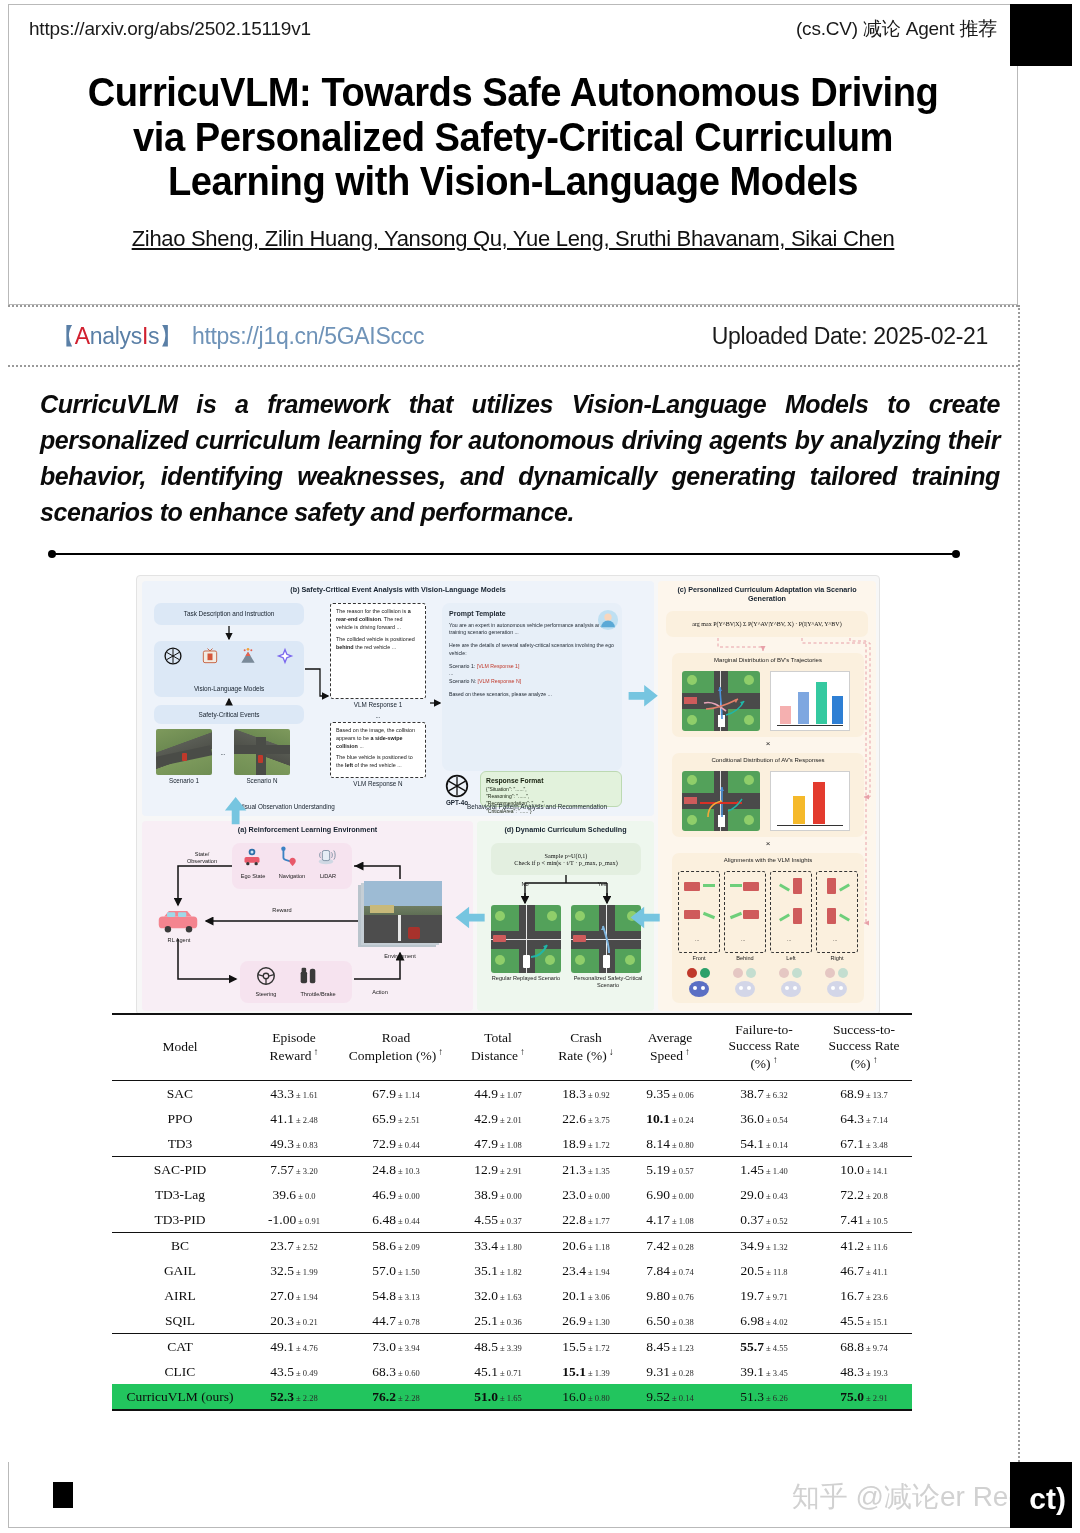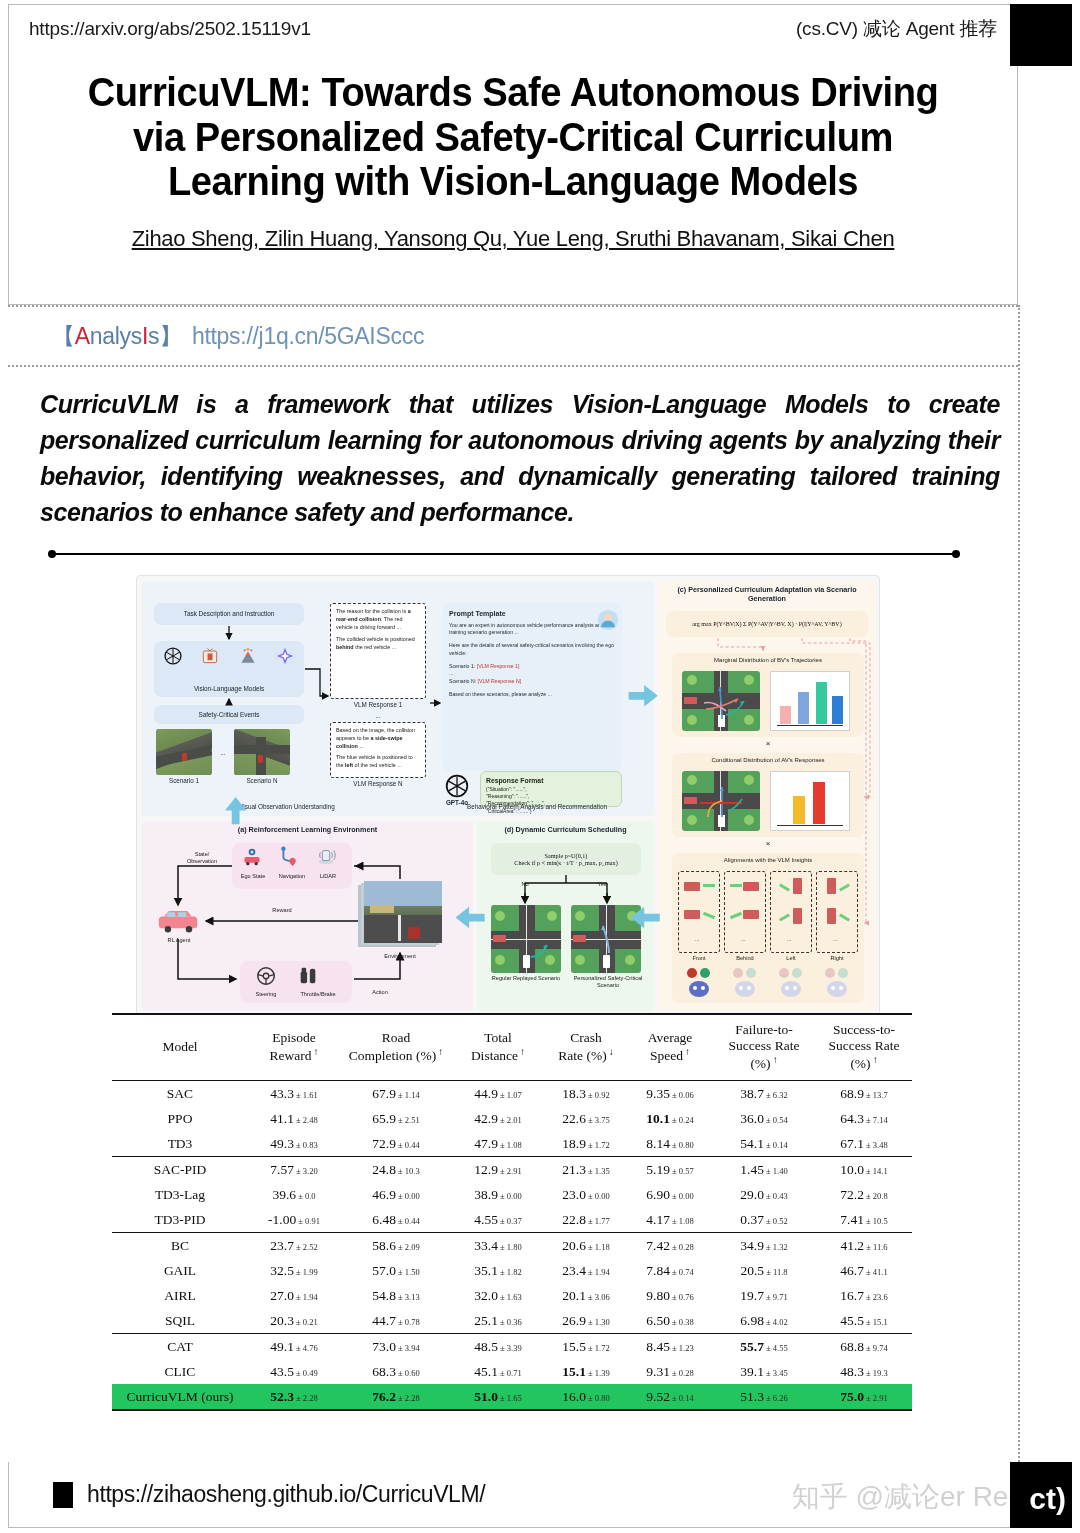--- a/index.html
+++ b/index.html
@@ -197,34 +197,36 @@
   </div>
   <div class="blackbox"></div>
 
   <div class="titlebox">
     <div class="paper-title">CurricuVLM: Towards Safe Autonomous Driving via Personalized Safety-Critical Curriculum Learning with Vision-Language Models</div>
     <div class="authors">Zihao Sheng, Zilin Huang, Yansong Qu, Yue Leng, Sruthi Bhavanam, Sikai Chen</div>
   </div>
 
   <div class="analysisbar">
     <span class="analysis-left"><span>【</span><span class="hl">A</span><span>nalys</span><span class="hl">I</span><span>s</span><span>】</span><span class="lnk">https://j1q.cn/5GAISccc</span></span>
+    <span class="analysis-right">Uploaded Date: 2025-02-21</span>
   </div>
   <div class="vdiv"></div>
 
   <div class="abstract">CurricuVLM is a framework that utilizes Vision-Language Models to create personalized curriculum learning for autonomous driving agents by analyzing their behavior, identifying weaknesses, and dynamically generating tailored training scenarios to enhance safety and performance.</div>
   <div class="rule">
     <span class="dot l"></span>
     <span class="bar"></span>
     <span class="dot r"></span>
   </div>
 
   <div class="figure">
    <div class="fig-grid">
 
     <div class="panel panel-b">
+      <div class="panel-title">(b) Safety-Critical Event Analysis with Vision-Language Models</div>
 
       <div class="nodebox" style="left:12px;top:22px;width:150px;height:22px;">Task Description and Instruction</div>
 
       <div class="nodebox" style="left:12px;top:60px;width:150px;height:56px;flex-direction:column;justify-content:flex-end;padding-bottom:4px;">
         <div style="position:absolute;top:5px;left:0;right:0;display:flex;justify-content:space-around;align-items:center;">
           <svg width="20" height="20" viewBox="0 0 24 24">
                 <circle cx="12" cy="12" r="9.5" fill="none" stroke="#111" stroke-width="1.6"></circle>
                 <path d="M12 3.5v17M4.2 7.5l15.6 9M4.2 16.5l15.6-9" stroke="#111" stroke-width="1.2" fill="none"></path>
               </svg>
           <svg width="20" height="20" viewBox="0 0 24 24">
@@ -804,19 +806,18 @@
             <td><span>9.52</span><span class="pm"> ± 0.14</span></td>
             <td><span>51.3</span><span class="pm"> ± 6.26</span></td>
             <td><span class="bold">75.0</span><span class="pm"> ± 2.91</span></td>
           </tr>
         </tbody>
     </table>
   </div>
 
   <div class="footer">
     <span class="footsq"></span>
-    <span class="footurl">https://zihaosheng.github.io/CurricuVLM/</span>
   </div>
   <div class="watermark">知乎 @减论er Red</div>
   <div class="blackbox-bottom"></div>
   <div class="ct-tail">ct)</div>
 
 </div>
 
 </body></html>

